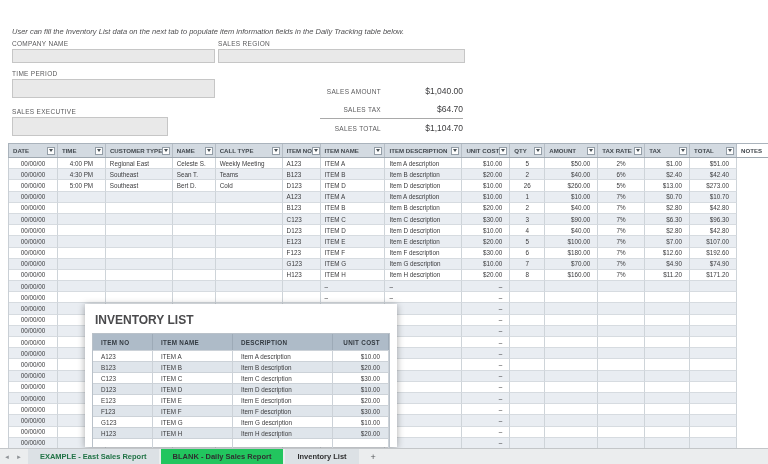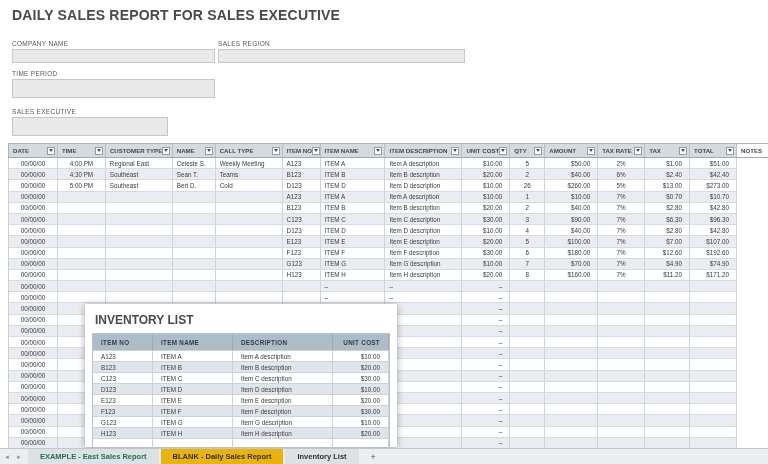--- a/index.html
+++ b/index.html
@@ -59,42 +59,57 @@
   .al-right { justify-content:flex-end; }
 
   
   .tab-bar { position:absolute; left:0; bottom:0; width:768px; height:16px; background:#ebedee;
     border-top:1px solid #c3c6c9; display:flex; align-items:stretch; z-index:10; }
   .nav-arrows { display:flex; align-items:center; gap:6px; padding:0 6px 0 4px;
     font-size:6px; color:#8e9296; }
   .tab { display:flex; align-items:center; padding:0 12px; margin-right:2px;
     font-size:7.5px; font-weight:bold; color:#2f2f30; background:#dce1e5; }
   .tab.active { color:#217346; }
-  .tab.dark { background:#eab308; }
+  .tab.dark { background:#22c55e; }
   .add-tab { display:flex; align-items:center; padding:0 10px; font-size:9px; color:#55585a; }
 </style>
 </head>
 <body>
 
 <div class="page">
 
-  <div class="page-title">DAILY SALES REPORT FOR SALES EXECUTIVE</div>
+  <div class="subtitle">User can fill the Inventory List data on the next tab to populate item information fields in the Daily Tracking table below.</div>
 
   <div class="f-label" style="left:12px; top:40px;">COMPANY NAME</div>
   <div class="f-box" style="left:12px; top:49px; width:203px; height:14px;"></div>
 
   <div class="f-label" style="left:218px; top:40px;">SALES REGION</div>
   <div class="f-box" style="left:218px; top:49px; width:247px; height:14px;"></div>
 
   <div class="f-label" style="left:12px; top:70px;">TIME PERIOD</div>
   <div class="f-box" style="left:12px; top:79px; width:203px; height:19px;"></div>
 
   <div class="f-label" style="left:12px; top:108px;">SALES EXECUTIVE</div>
   <div class="f-box" style="left:12px; top:117px; width:156px; height:19px;"></div>
 
+  <div class="summary">
+    <div class="sum-row">
+      <span class="sum-label">SALES AMOUNT</span>
+      <span class="sum-value">$1,040.00</span>
+    </div>
+    <div class="sum-row">
+      <span class="sum-label">SALES TAX</span>
+      <span class="sum-value">$64.70</span>
+    </div>
+    <div class="sum-rule"></div>
+    <div class="sum-row">
+      <span class="sum-label">SALES TOTAL</span>
+      <span class="sum-value">$1,104.70</span>
+    </div>
+  </div>
 
   <div class="sheet" id="tracking-table">
       <div class="t-header">
         <div class="h-cell" style="width: 49px;">
           <span>DATE</span>
           <span class="filter-btn">
             <span class="tri"></span>
           </span>
         </div>
         <div class="h-cell" style="width: 48px;">

